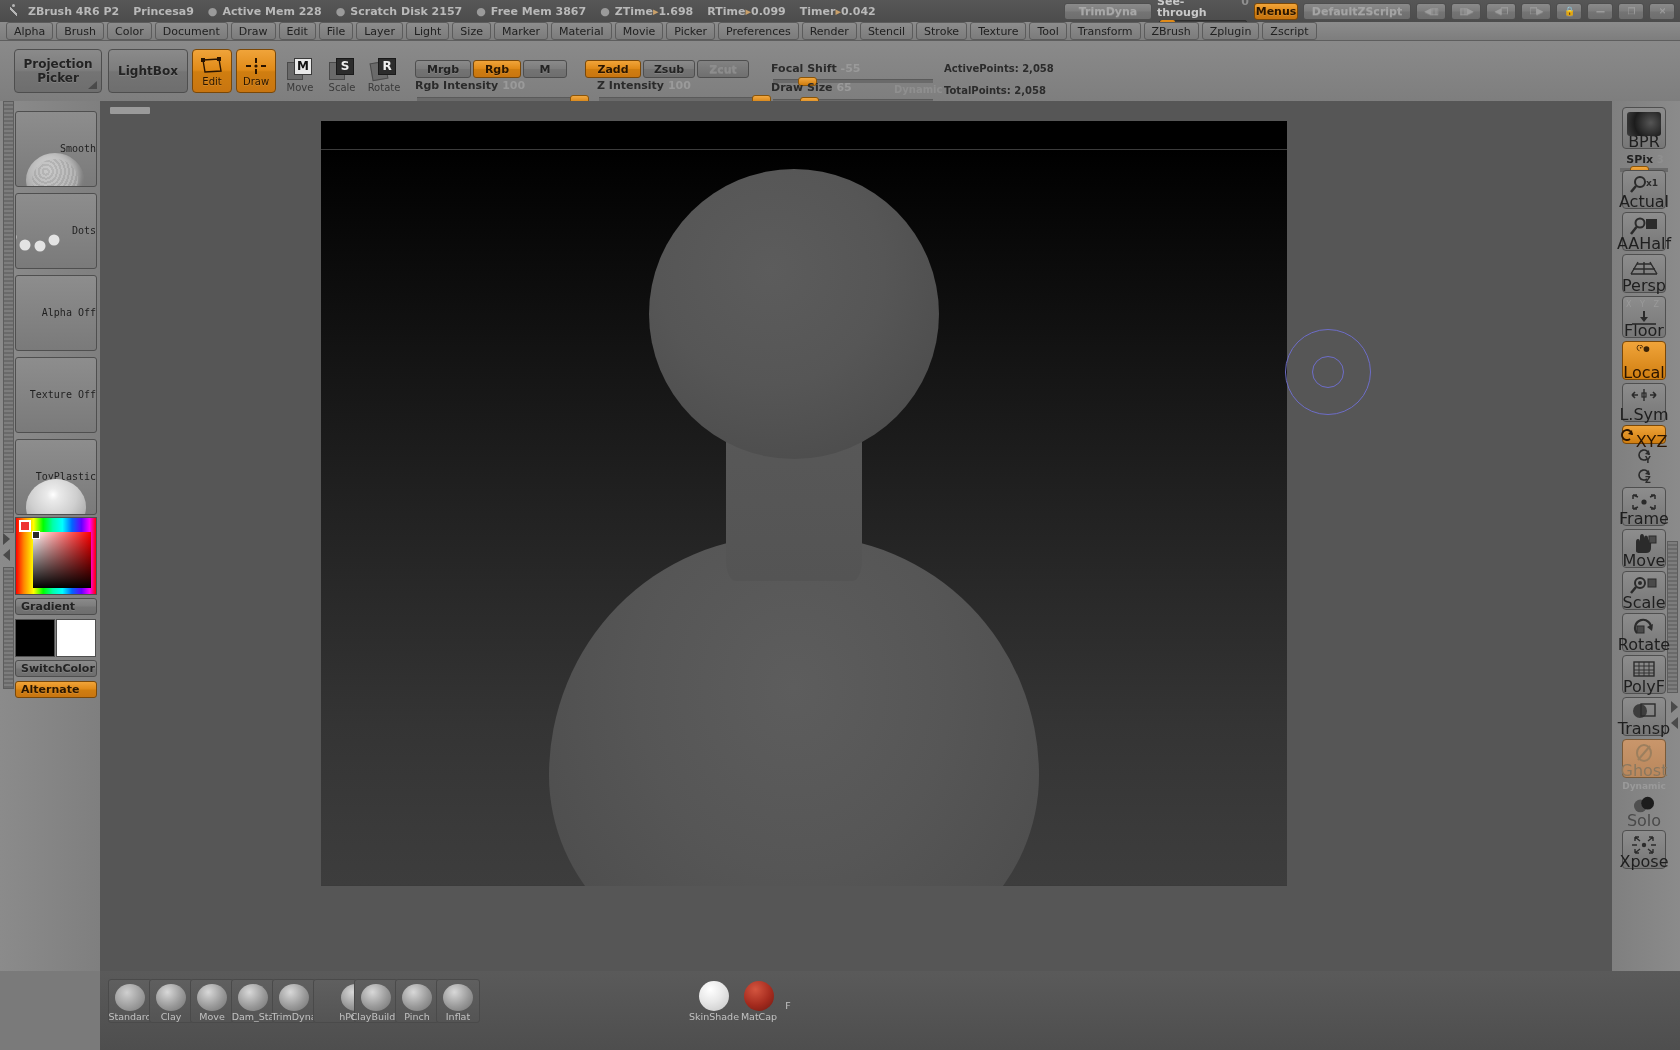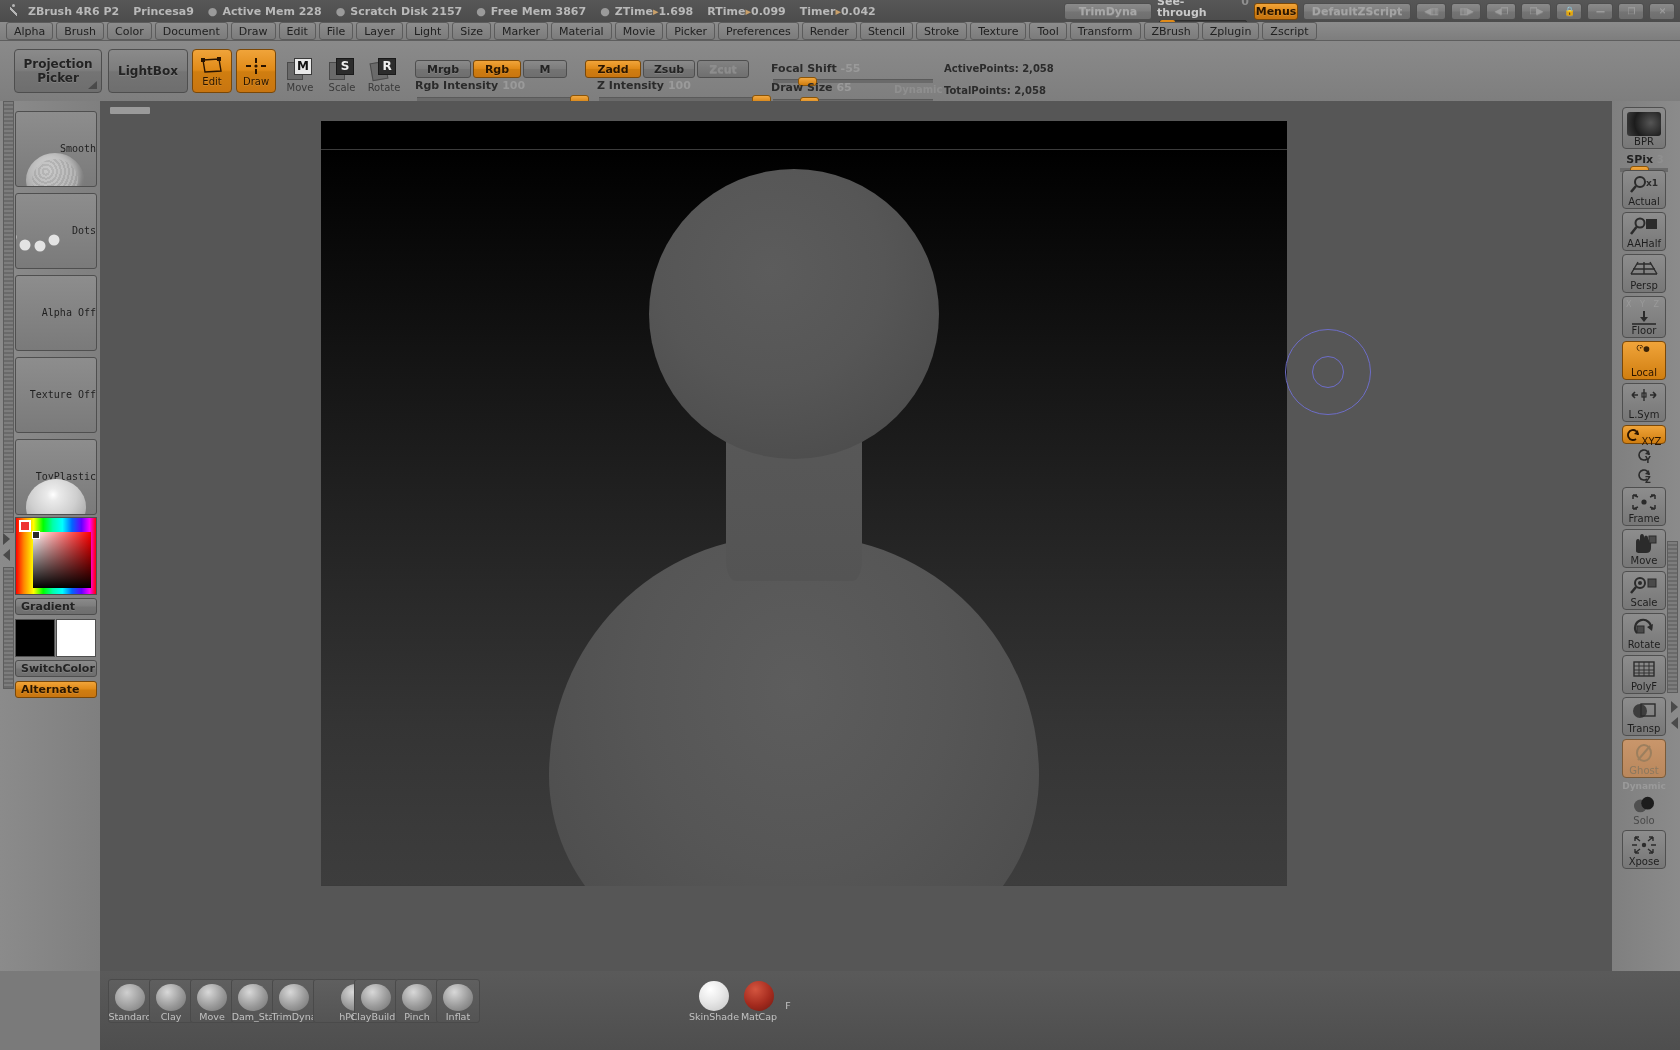--- a/index.html
+++ b/index.html
@@ -147,21 +147,21 @@
 
   
   #righttray{position:absolute;left:1612px;top:101px;width:68px;height:870px;background:linear-gradient(to right,#7f7f7f,#8b8b8b);}
   .rbtn{
     position:absolute;left:10px;width:44px;
     background:linear-gradient(to bottom,#8d8d8d,#777);
     border:1px solid #4f4f4f;border-radius:4px;box-sizing:border-box;
     display:flex;flex-direction:column;align-items:center;justify-content:flex-end;
     cursor:default;
   }
-  .rbtn .cap{font-size:10px;color:#1e1e1e;line-height:11px;padding-bottom:1px;}
+  .rbtn .cap{font-size:16px;color:#1e1e1e;line-height:11px;padding-bottom:1px;}
   .rbtn.on{background:linear-gradient(to bottom,#f0a43a,#d07e10);border-color:#7a4808;}
   .rbtn.on .cap{color:#2a1400;margin-top:13px;}
   .rbtn.ghost{background:linear-gradient(to bottom,#c9966b,#b9875c);border-color:#7a5a38;}
   .rbtn.ghost .cap{color:#8a7860;}
   .rbtn.noborder{border-color:transparent;background:transparent;}
   .rglyph{width:30px;height:24px;position:relative;margin-top:3px;}
   .rscroll{position:absolute;right:2px;width:9px;background:repeating-linear-gradient(to bottom,#7d7d7d 0 2px,#6a6a6a 2px 4px);border:1px solid #5d5d5d;}
 
   
   #bottom{position:absolute;left:100px;top:971px;width:1580px;height:79px;background:linear-gradient(to bottom,#5a5a5a,#4e4e4e);}

